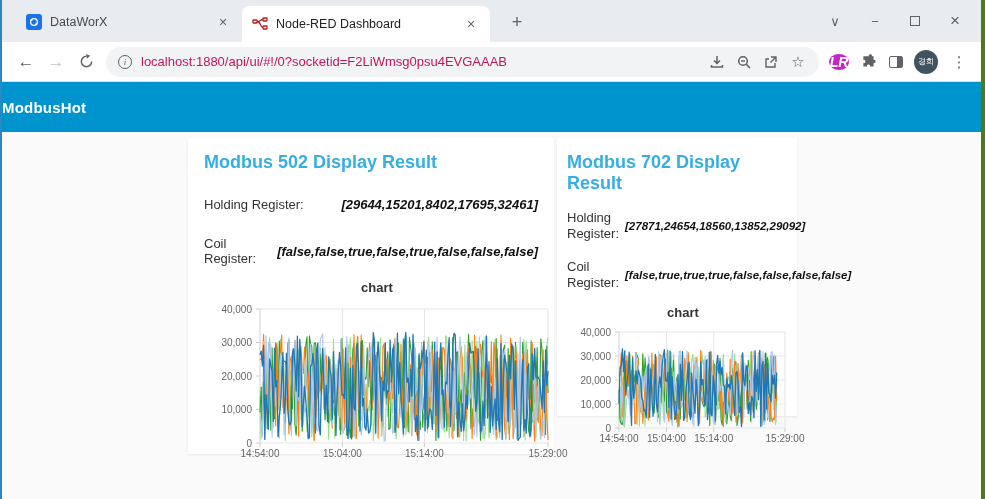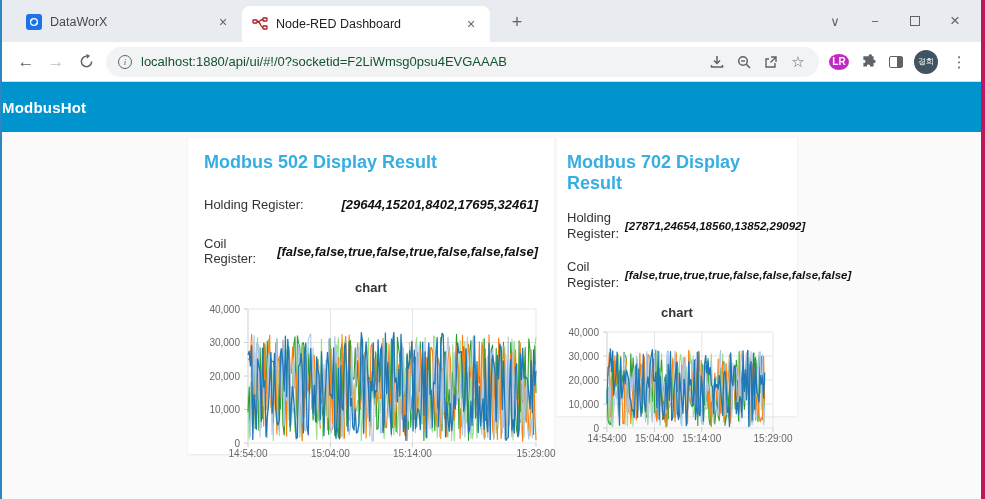--- a/index.html
+++ b/index.html
@@ -1,18 +1,18 @@
 <!DOCTYPE html>
 <html><head>
 <meta charset="utf-8">
 <style>
   * { margin:0; padding:0; box-sizing:border-box; }
   body { font-family:"Liberation Sans", sans-serif; background:#d7dadd; }
   .window { width:985px; height:499px; overflow:hidden; position:relative;
-    border-left:2px solid #2e86c1; border-right:4px solid #be185d; background:#fafafa; }
+    border-left:2px solid #2e86c1; border-right:4px solid #4d7c0f; background:#fafafa; }
 
   
   .titlebar { height:42px; background:#e8ebf0; position:relative; }
   .tab { position:absolute; display:flex; align-items:center; gap:8px; font-size:12.5px; color:#45494d; cursor:default; }
   .tab-inactive { left:16px; top:8px; width:222px; height:28px; padding:0 8px; }
   .tab-active { left:240px; top:6px; width:248px; height:36px; padding:0 10px;
     background:#fff; border-radius:8px 8px 0 0; color:#202124; }
   .tab-label { flex:1; white-space:nowrap; overflow:hidden; }
   .tab-close { width:18px; height:18px; display:flex; align-items:center; justify-content:center;
     border-radius:50%; color:#5f6368; font-size:14px; }
@@ -30,26 +30,26 @@
   .toolbar { height:40px; background:#fff; border-bottom:1px solid #dadce0;
     display:flex; align-items:center; padding:0 10px; gap:2px; }
   .nav-btn { width:28px; height:28px; display:flex; align-items:center; justify-content:center;
     font-size:17px; color:#5f6368; border-radius:50%; }
   .nav-btn.disabled { color:#bdc1c6; }
   .omnibox { flex:1; height:30px; background:#f1f3f4; border-radius:15px; display:flex;
     align-items:center; padding:0 12px; gap:9px; margin:0 8px 0 4px; }
   .info-badge { width:14px; height:14px; border:1.5px solid #5f6368; border-radius:50%;
     display:flex; align-items:center; justify-content:center; font-size:9px; color:#5f6368;
     font-family:"Liberation Serif", serif; font-style:italic; flex:0 0 14px; }
-  .url-text { flex:1; font-size:13px; color:#14532d; white-space:nowrap; overflow:hidden; }
+  .url-text { flex:1; font-size:13px; color:#be185d; white-space:nowrap; overflow:hidden; }
   .box-icon { width:18px; height:18px; display:flex; align-items:center; justify-content:center; color:#5f6368; }
   .box-icon svg { display:block; }
   .ext-area { display:flex; align-items:center; gap:11px; padding-right:2px; }
   .lr-badge { width:20px; height:16px; border-radius:50%; background:#c428c4; color:#fff;
-    font-size:10px; font-weight:bold; display:flex; align-items:center; justify-content:center; }
+    font-size:14px; font-weight:bold; display:flex; align-items:center; justify-content:center;font-style:italic; }
   .panel-icon { width:14px; height:12px; border:1.5px solid #5f6368; border-radius:2px; position:relative; }
   .panel-icon::after { content:""; position:absolute; right:0; top:0; width:5px; height:100%; background:#5f6368; }
   .avatar { width:24px; height:24px; border-radius:50%; background:#3f5460; color:#fff;
     font-size:8px; display:flex; align-items:center; justify-content:center; }
   .menu-dots { font-size:15px; color:#5f6368; width:20px; text-align:center; }
   .star-glyph { font-size:15px; }
 
   
   .dash-header { height:50px; background:#0094ce; display:flex; align-items:center; }
   .dash-title { color:#fff; font-size:15px; font-weight:bold; letter-spacing:.2px; }
@@ -58,21 +58,21 @@
   .card-1 { left:186px; top:6px; width:366px; height:316px; padding:14px 16px; }
   .card-2 { left:555px; top:6px; width:240px; height:278px; padding:14px 10px; }
   .card-title { font-size:18px; font-weight:bold; color:#36aee2; }
   .reg-row { display:flex; justify-content:space-between; align-items:center; gap:6px; font-size:13px; color:#333; }
   .card-1 .reg-row { margin-top:24px; }
   .card-2 .reg-row { margin-top:16px; }
   .reg-label { font-weight:normal; }
   .card-2 .reg-label { flex:0 1 52px; line-height:1.25; }
   .reg-value { font-weight:bold; color:#111; text-align:right; white-space:nowrap;font-style:italic; }
   .card-2 .reg-value { font-size:11.5px; text-align:left; }
-  .chart-block { margin-top:14px; }
+  .chart-block { margin-top:14px;margin-left:12px; }
   .chart-title { text-align:center; font-size:13px; font-weight:bold; color:#333; margin-bottom:6px; }
   .chart-svg svg { display:block; overflow:visible; }
   .tick-text { font-size:10px; fill:#666; font-family:"Liberation Sans", sans-serif; }
 </style>
 </head>
 <body>
 
 <div class="window">
 
   <div class="titlebar">

